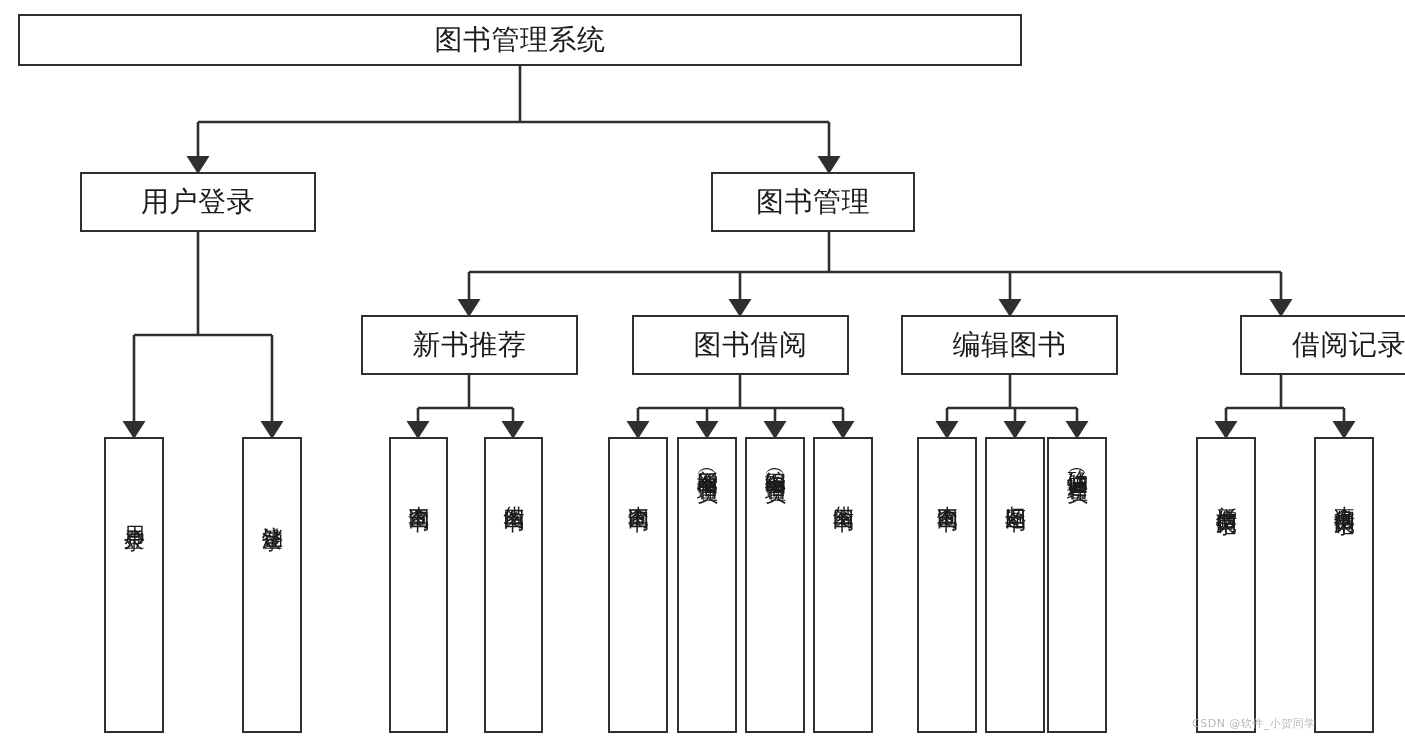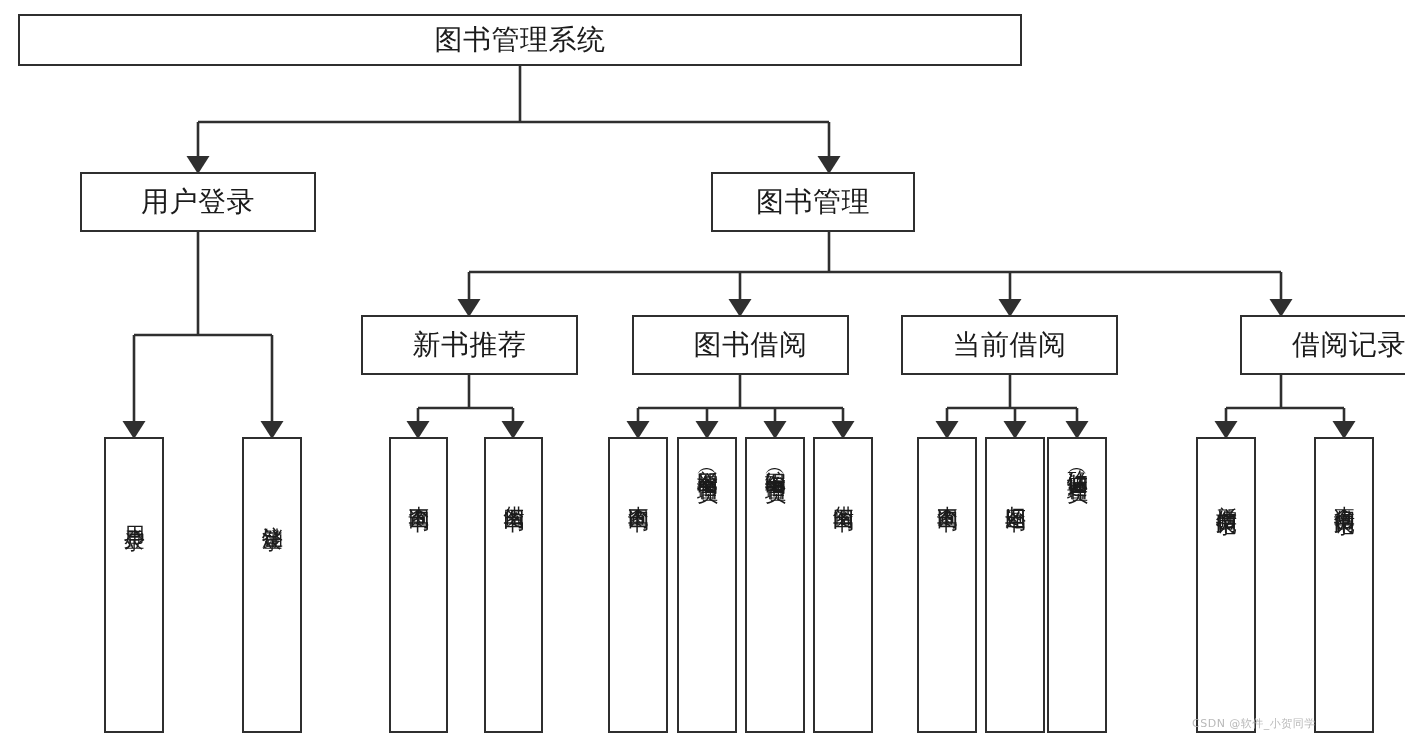--- a/index.html
+++ b/index.html
@@ -138,21 +138,21 @@
     <span class="label">图书管理</span>
   </div>
 
   <div class="node horizontal" style="left:361px; top:315px; width:217px; height:60px;">
     <span class="label">新书推荐</span>
   </div>
   <div class="node horizontal" style="left:632px; top:315px; width:217px; height:60px;padding-left:20px;">
     <span class="label">图书借阅</span>
   </div>
   <div class="node horizontal" style="left:901px; top:315px; width:217px; height:60px;">
-    <span class="label">当前借阅</span>
+    <span class="label">编辑图书</span>
   </div>
   <div class="node horizontal" style="left:1240px; top:315px; width:218px; height:60px;">
     <span class="label">借阅记录</span>
   </div>
 
   <div class="node vertical mid" style="left:104px; top:437px; width:60px; height:296px;">
     <span class="label">用户登录</span>
   </div>
   <div class="node vertical mid" style="left:242px; top:437px; width:60px; height:296px;">
     <span class="label">注销登录</span>

